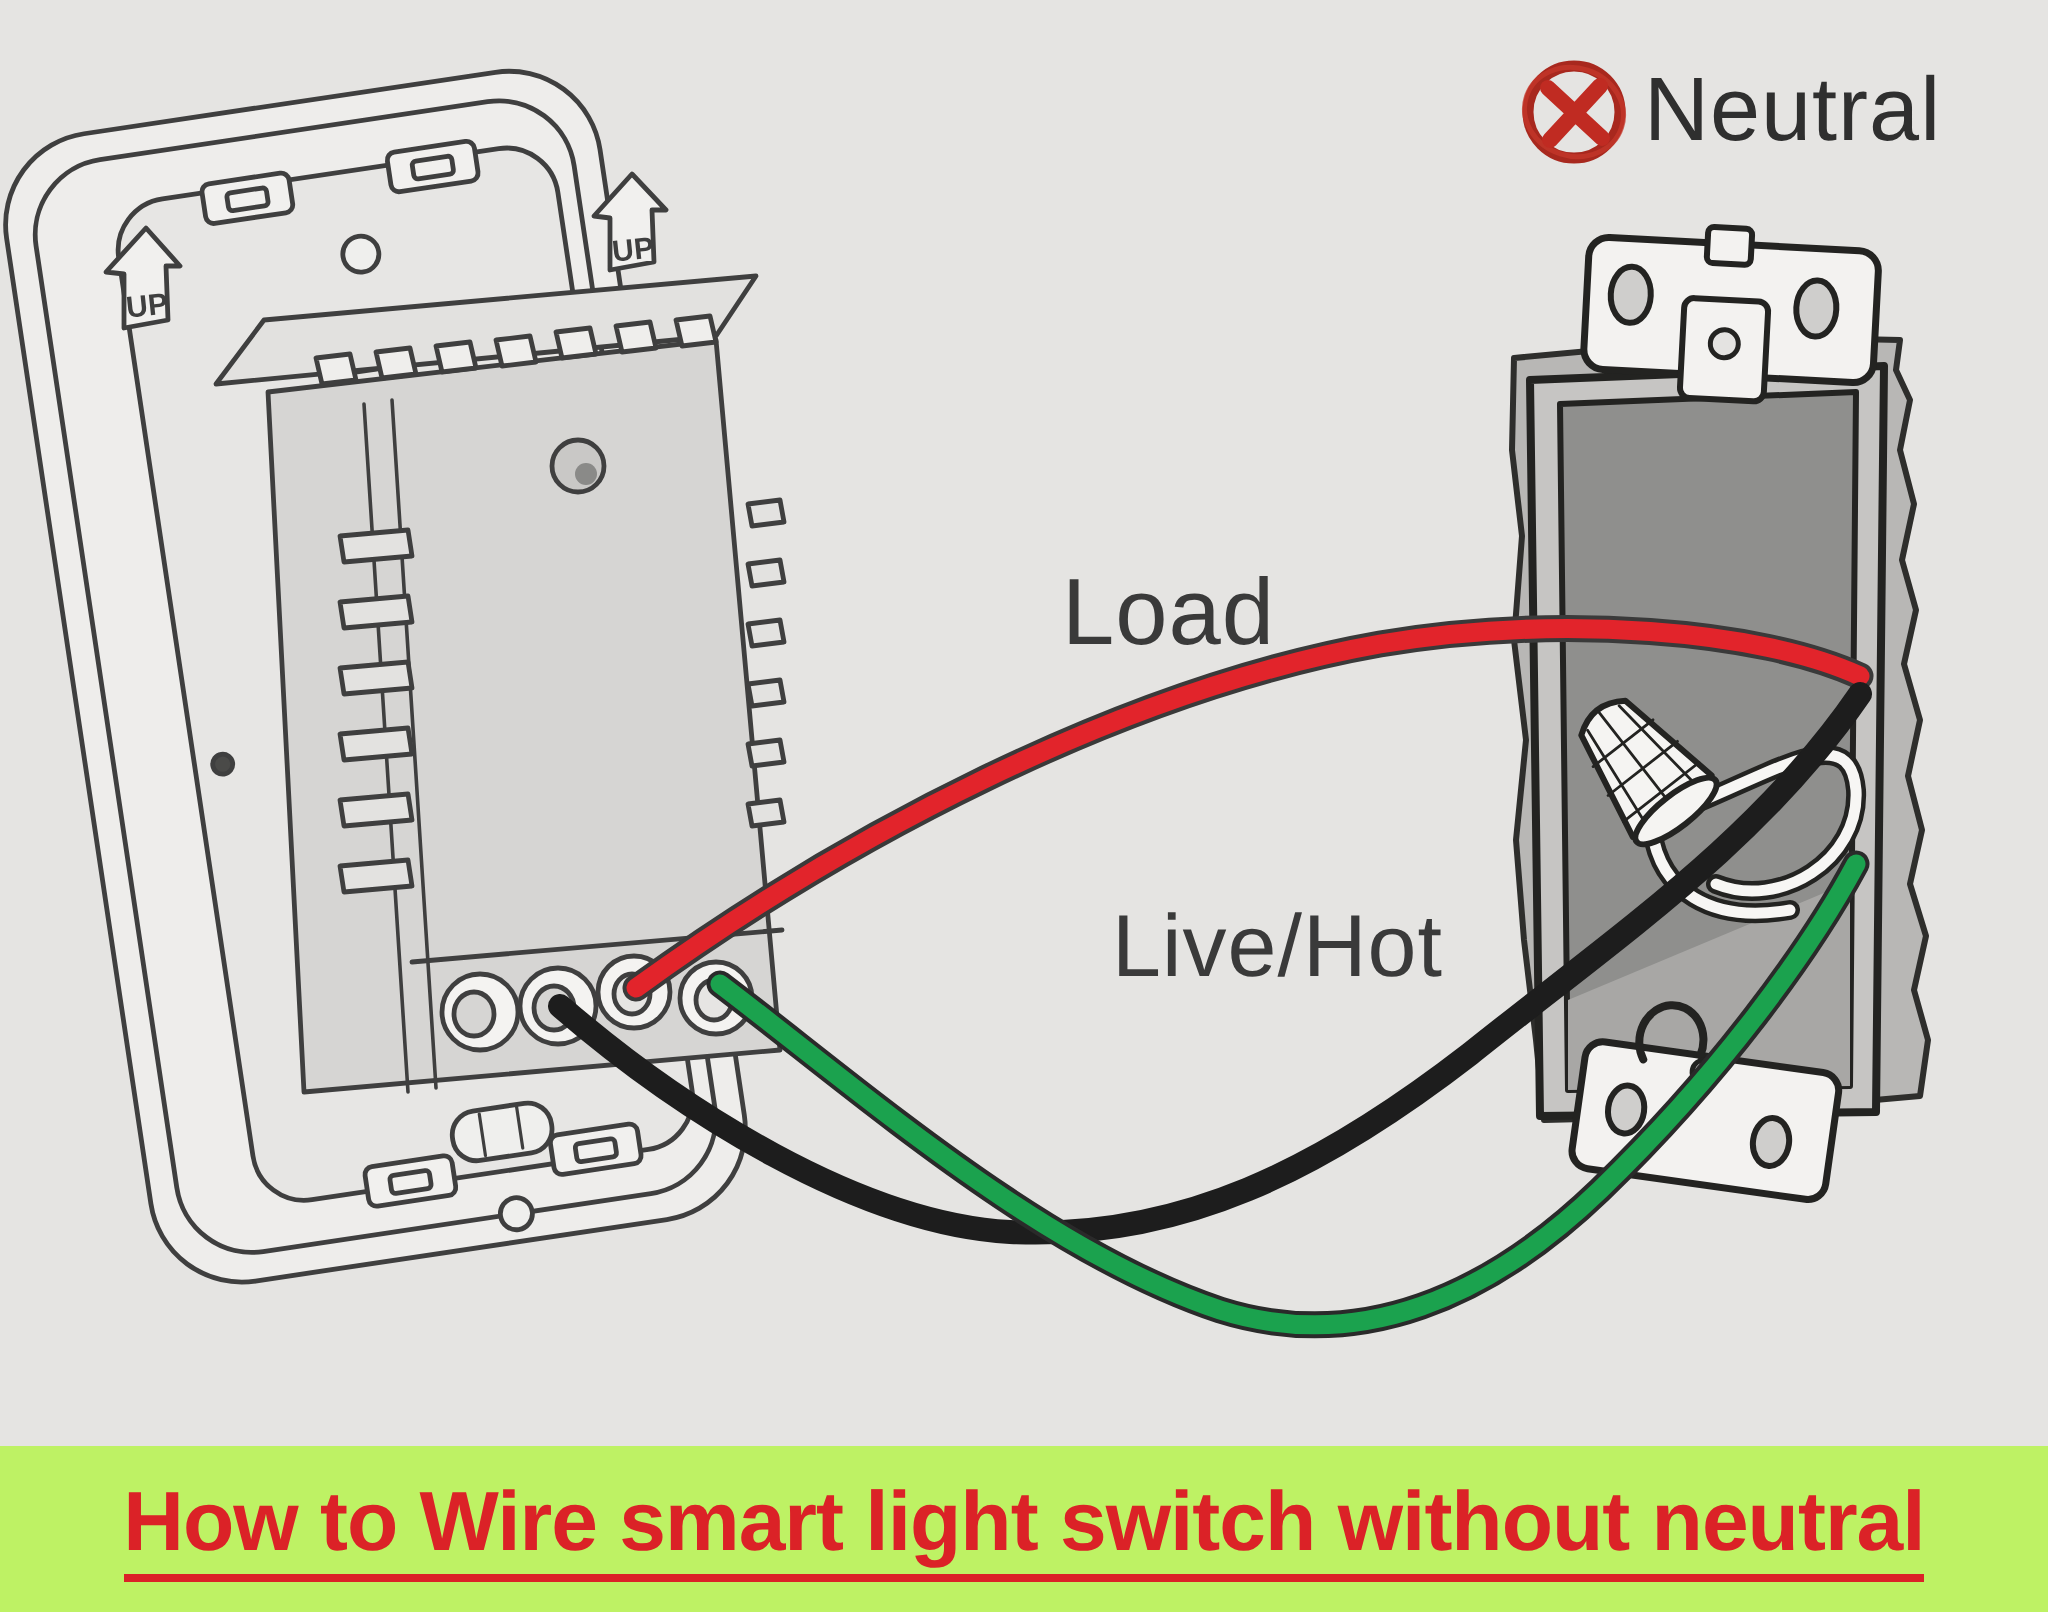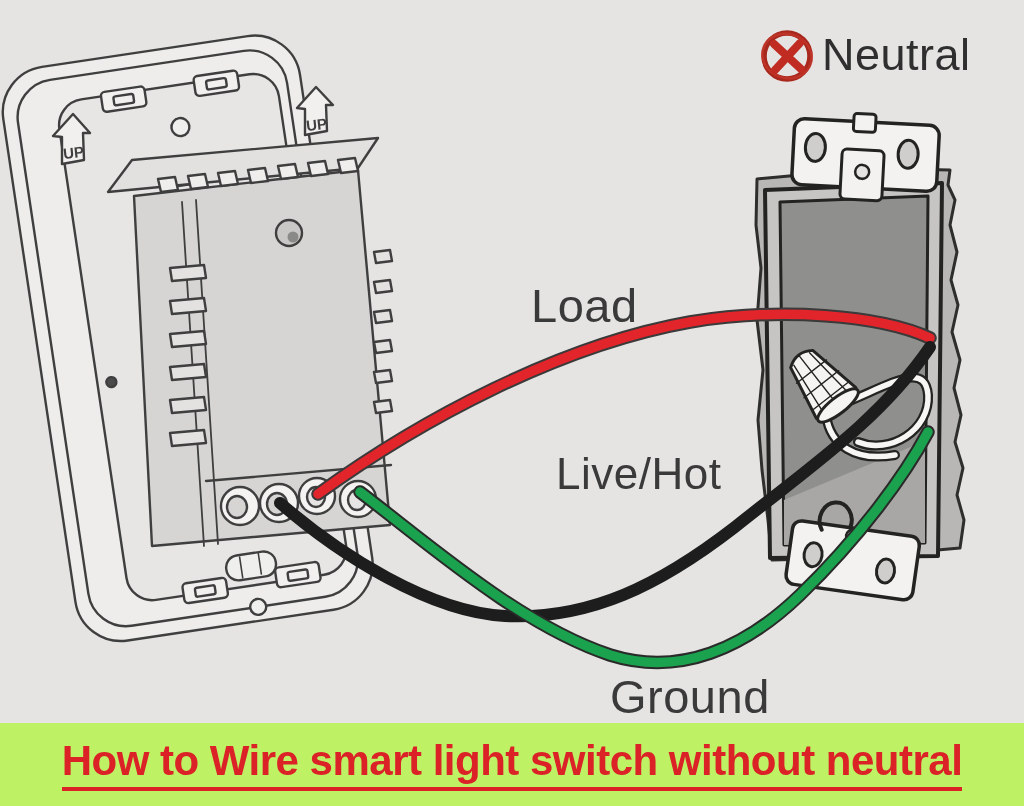--- a/index.html
+++ b/index.html
@@ -158,19 +158,18 @@
 
     <g fill="none" stroke-linecap="round">
       <circle cx="787" cy="56" r="23" stroke="#a8281e" stroke-width="5.5"></circle>
       <ellipse cx="787" cy="56" rx="25" ry="22" stroke="#c5372b" stroke-width="2.5" opacity="0.75" transform="rotate(18 787 56)"></ellipse>
       <path d="M774,44 L801,69 M800,43 L775,70" stroke="#c02b22" stroke-width="8"></path>
     </g>
   </svg>
 
   <div class="wire-label" id="label-load">Load</div>
   <div class="wire-label" id="label-livehot">Live/Hot</div>
-  <div class="wire-label" id="label-ground">Ground</div>
   <div class="wire-label" id="label-neutral">Neutral</div>
 
   <div class="title-bar">
     <span class="title-text">How to Wire smart light switch without neutral</span>
   </div>
 </div>
 
 </body></html>

